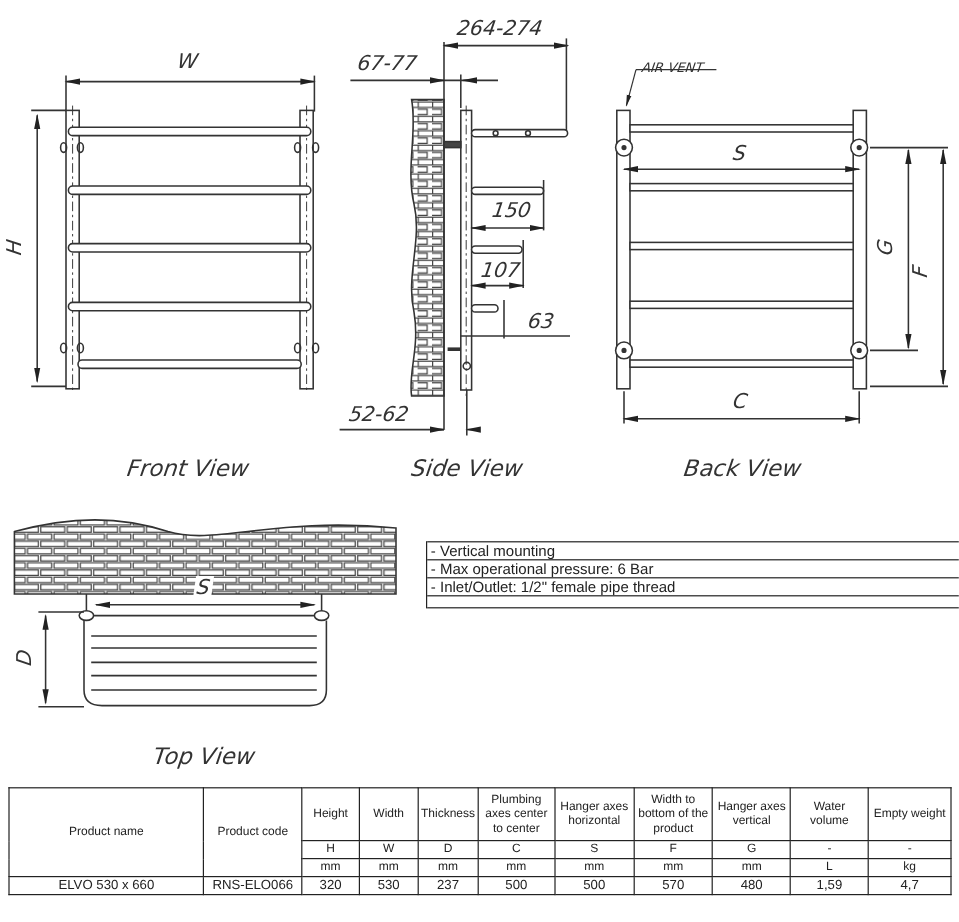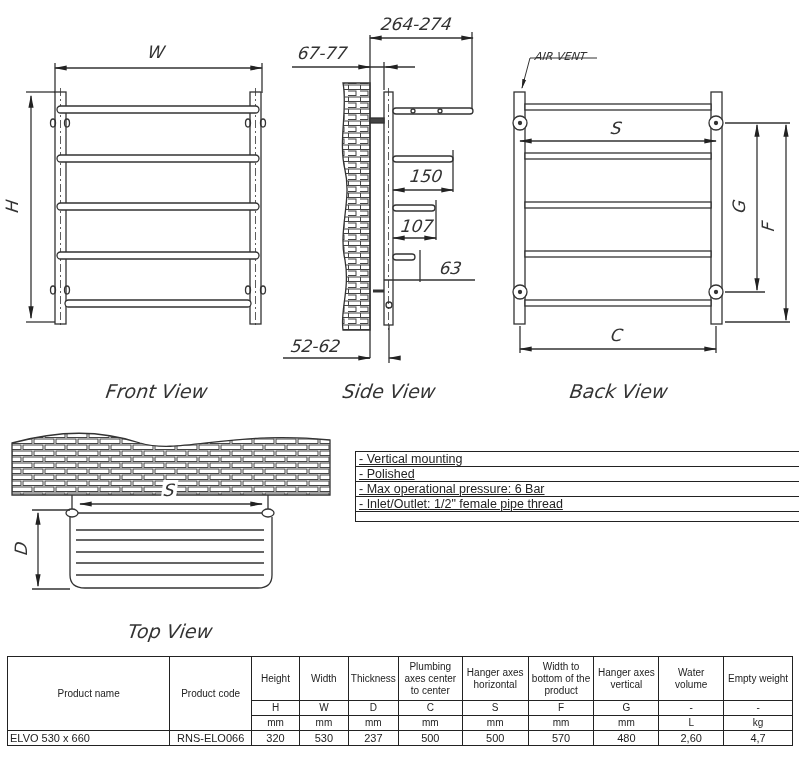--- a/index.html
+++ b/index.html
@@ -3,25 +3,25 @@
 <meta charset="utf-8">
 <style>
   html, body { margin:0; padding:0; background:#ffffff; }
   body { width:799px; height:768px; position:relative; overflow:hidden; font-family:"DejaVu Sans", sans-serif; color:#222; }
   svg.drawing { position:absolute; left:0; top:0; }
   .lbl { position:absolute; font-family:"DejaVu Sans", sans-serif; font-style:italic; color:#333; white-space:nowrap; transform:skewX(-8deg); }
   .dim { font-size:17px; }
   .view { font-size:19px; }
   .small { font-size:11px; }
   .notes { position:absolute; left:355px; top:451px; width:444px; border-left:1.5px solid #222; }
-  .note { height:14px; border-top:1.5px solid #222; font-family:"Liberation Sans", sans-serif; font-size:12.5px; line-height:14px; padding-left:3px; color:#222; white-space:nowrap; overflow:hidden;text-decoration:underline; }
+  .note { height:14px; border-top:1.5px solid #222; font-family:"Liberation Sans", sans-serif; font-size:12.5px; line-height:14px; padding-left:3px; color:#222; white-space:nowrap; overflow:hidden; }
   .note.last { border-bottom:1.5px solid #222; height:9px; }
   table.spec { position:absolute; left:7px; top:656px; width:786px; border-collapse:collapse; font-family:"Liberation Sans", sans-serif; font-size:10px; color:#222; }
   table.spec td { border:1px solid #222; text-align:center; padding:0 2px; line-height:12px; }
-  table.spec td.left { text-align:left; }
+  table.spec td.left { text-align:center; }
   table.spec tr.data td { font-size:11px; height:14px; }
   table.spec tr.unit td, table.spec tr.sym td { height:14px; }
 </style>
 </head>
 <body>
 
 <svg class="drawing" width="799" height="768" viewBox="0 0 799 768">
   <defs>
     <pattern id="brick" width="22" height="12" patternUnits="userSpaceOnUse">
       <rect width="22" height="12" fill="#fff"></rect>
@@ -160,21 +160,20 @@
 <div class="lbl dim" style="left:763px;top:216px;transform:rotate(-90deg) skewX(-8deg);">F</div>
 <div class="lbl dim" style="left:611px;top:325px;">C</div>
 <div class="lbl view" style="left:570px;top:380px;">Back View</div>
 
 <div class="lbl dim" style="left:162px;top:480px;background:#fff;padding:0 2px;">S</div>
 <div class="lbl dim" style="left:14px;top:538px;transform:rotate(-90deg) skewX(-8deg);">D</div>
 <div class="lbl view" style="left:128px;top:620px;">Top View</div>
 
 <div class="notes">
   <div class="note">- Vertical mounting</div>
-  <div class="note">- Polished</div>
   <div class="note">- Max operational pressure: 6 Bar</div>
   <div class="note">- Inlet/Outlet: 1/2" female pipe thread</div>
   <div class="note last"></div>
 </div>
 
 <table class="spec">
   <colgroup>
     <col style="width:163px">
       <col style="width:82px">
       <col style="width:48px">
@@ -226,17 +225,17 @@
   <tr class="data">
     <td class="left">ELVO 530 x 660</td>
     <td>RNS-ELO066</td>
     <td>320</td>
     <td>530</td>
     <td>237</td>
     <td>500</td>
     <td>500</td>
     <td>570</td>
     <td>480</td>
-    <td>2,60</td>
+    <td>1,59</td>
     <td>4,7</td>
   </tr>
 </tbody>
   </table>
 
 </body></html>

